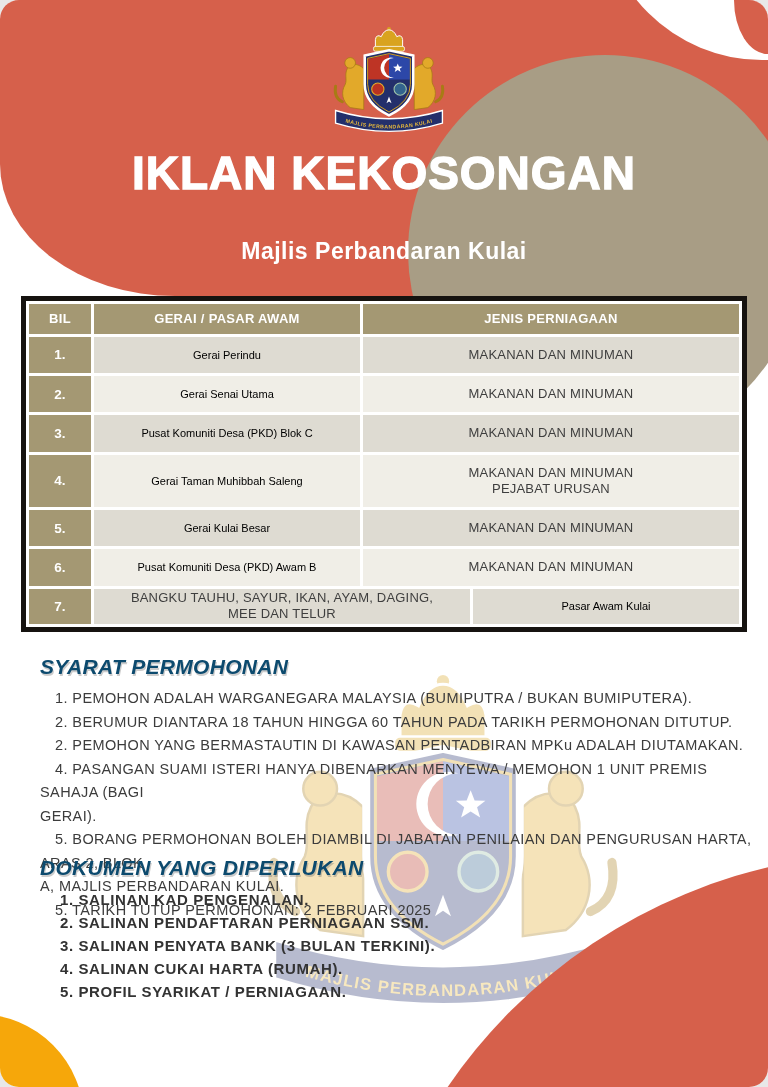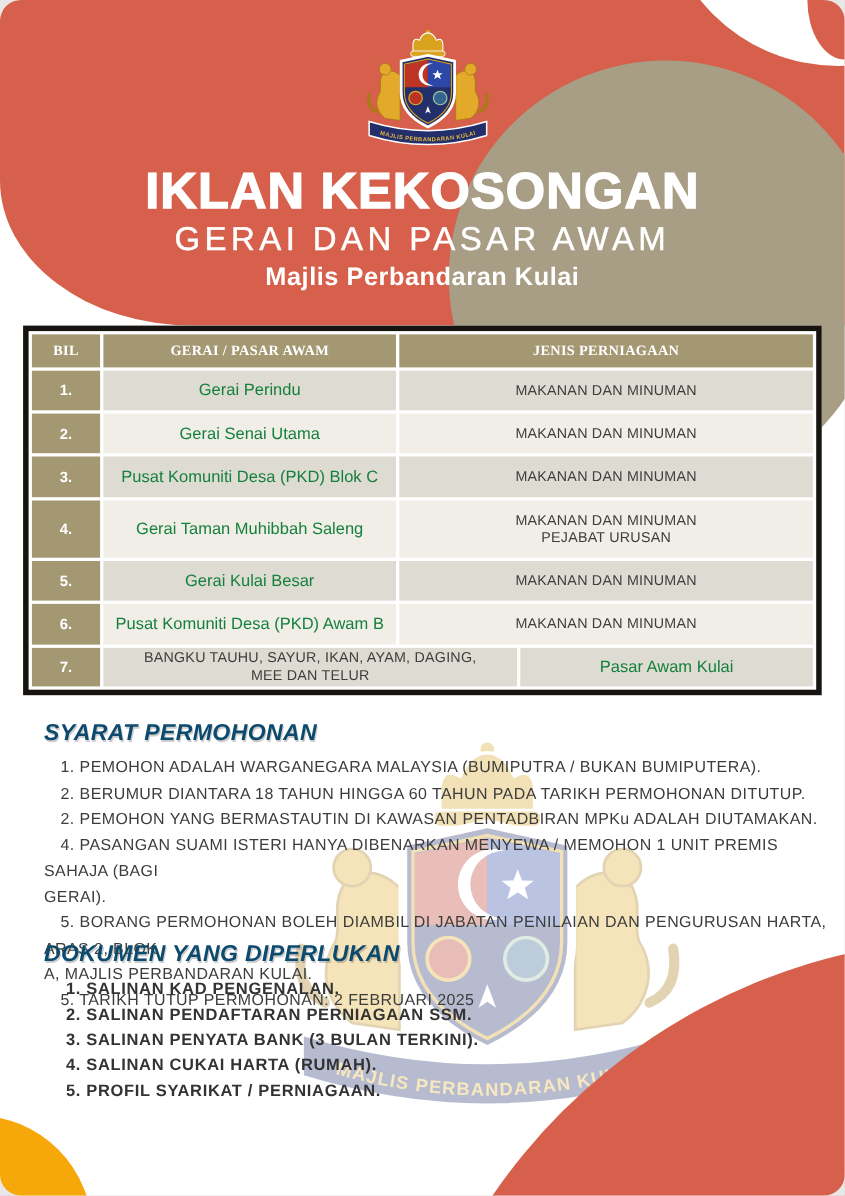--- a/index.html
+++ b/index.html
@@ -28,23 +28,23 @@
 
   
   .tbl{position:absolute;left:21px;top:296px;width:726px;height:336px;box-sizing:border-box;
        border:5px solid #161310;background:#ffffff;display:flex;flex-direction:column;gap:3px;padding:3px;z-index:6;}
   .tr{display:flex;gap:3px;flex:38 1 0;min-height:0;}
   .tr-head{flex:31 1 0;}
   .tr-4{flex:55 1 0;}
   .tr-7{flex:37 1 0;}
   .td{display:flex;flex-direction:column;align-items:center;justify-content:center;text-align:center;min-width:0;}
   .c-bil{width:62px;flex:none;background:#A49873;color:#ffffff;font-weight:bold;font-size:13.5px;}
-  .c-gerai{width:266px;flex:none;font-size:15px;color:#15803d;}
+  .c-gerai{width:266px;flex:none;font-size:11px;color:#000000;}
   .c-jenis{flex:1;font-size:13px;color:#3E3E3E;letter-spacing:.2px;line-height:16px;padding:0 25px;}
-  .tr-head .td{background:#A49873;color:#ffffff;font-weight:bold;font-size:13px;letter-spacing:.3px;font-family:Liberation Serif, serif;}
+  .tr-head .td{background:#A49873;color:#ffffff;font-weight:bold;font-size:13px;letter-spacing:.3px;}
   .row-dark .c-gerai,.row-dark .c-jenis{background:#DEDBD2;}
   .row-light .c-gerai,.row-light .c-jenis{background:#F0EEE7;}
 
   
   .section{position:absolute;left:40px;width:712px;z-index:6;}
   .syarat{top:655px;}
   .dokumen{top:856px;}
   .sec-heading{font-size:21px;font-weight:bold;font-style:italic;color:#0c4a6e;letter-spacing:.3px;
                text-shadow:1px 1.5px 0 rgba(110,110,110,.35);margin-bottom:8px;}
   .sec-item{font-size:14.5px;line-height:23.5px;color:#3C3C3C;letter-spacing:.4px;
@@ -69,21 +69,20 @@
   </div>
   <div class="coral-br"></div>
   <div class="yellow-bl"></div>
 
   <div class="crest">
     <svg viewBox="0 0 140 122">
         <use href="#mpku-crest"></use>
       </svg>
   </div>
   <div class="hdr-text title">IKLAN KEKOSONGAN</div>
-  <div class="hdr-text subtitle">GERAI DAN PASAR AWAM</div>
   <div class="hdr-text org">Majlis Perbandaran Kulai</div>
 
   <div class="tbl">
     <div class="tr tr-head">
       <div class="td c-bil">BIL</div>
       <div class="td c-gerai">GERAI / PASAR AWAM</div>
       <div class="td c-jenis">JENIS PERNIAGAAN</div>
     </div>
 
     <div class="tr row-dark">

